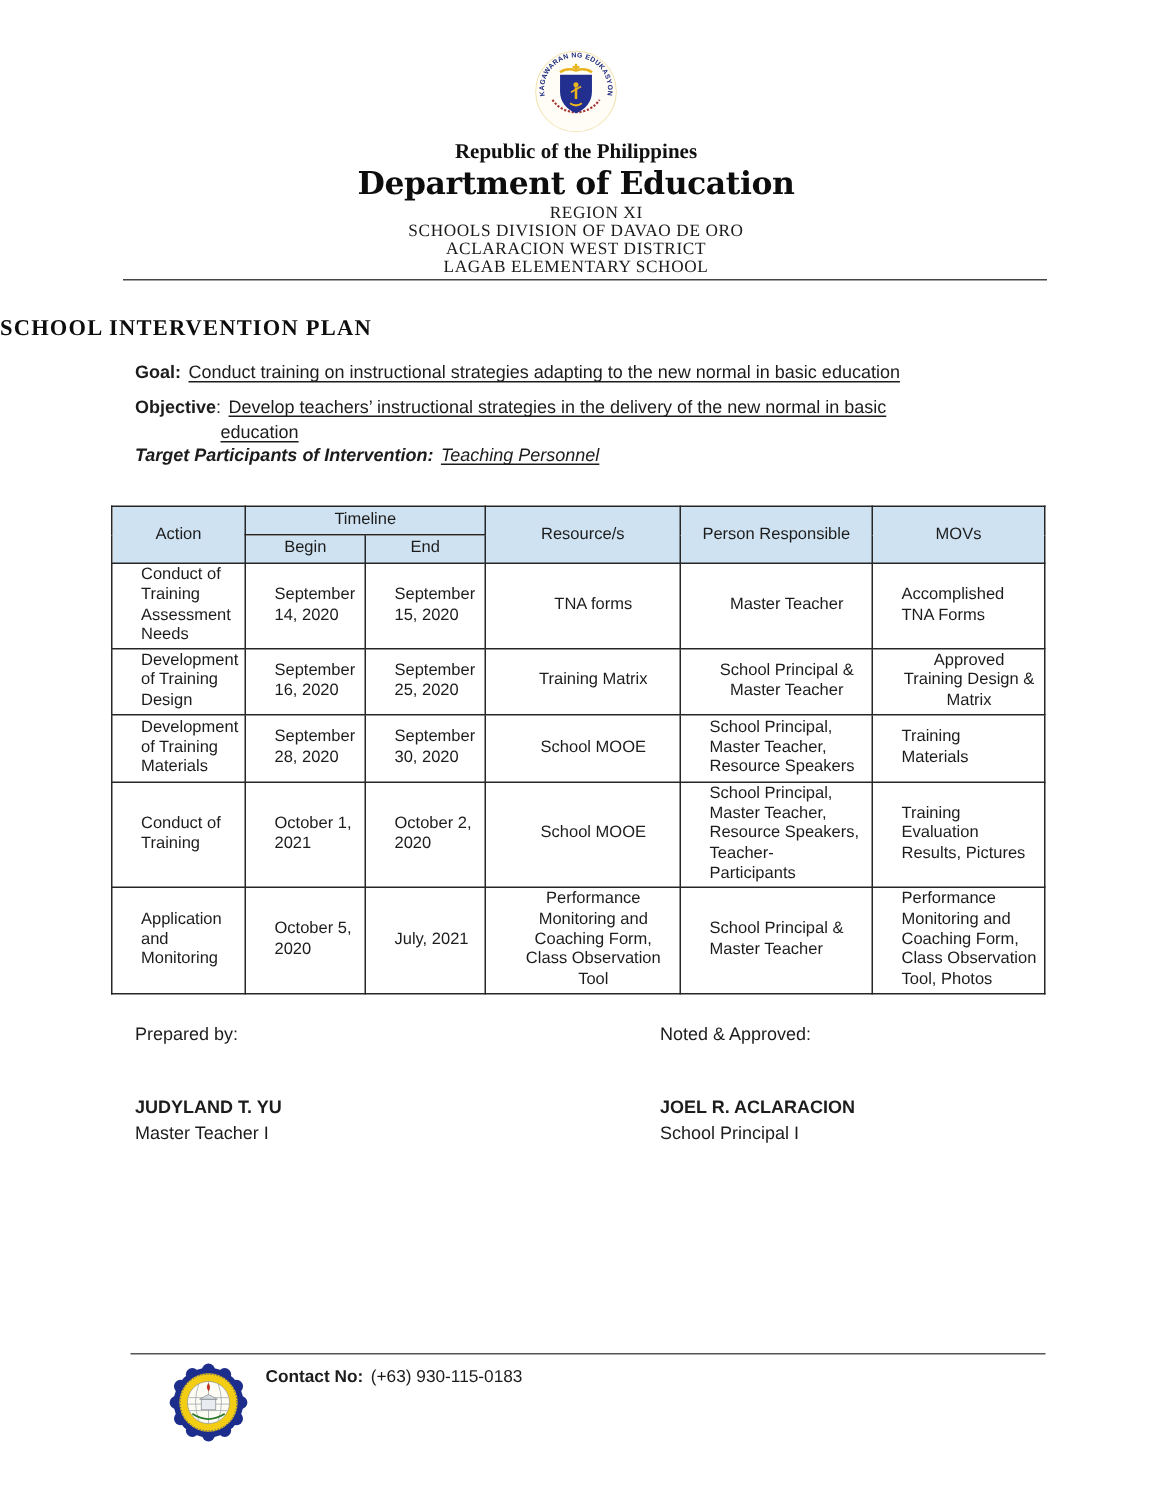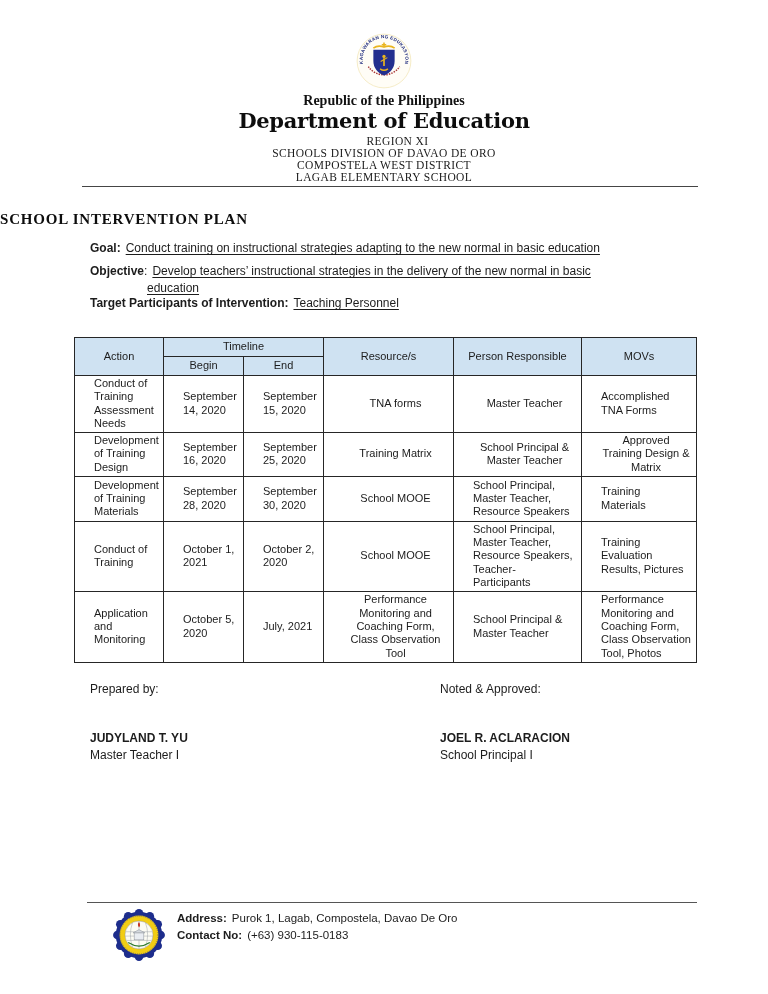--- a/index.html
+++ b/index.html
@@ -18,21 +18,21 @@
   .header-rule{top:186px;left:82px;width:616px;}
   
   .title{
     position:absolute;top:211px;left:0;right:0;
     font-family:"Liberation Serif",serif;font-weight:bold;font-size:15px;letter-spacing:0.8px;color:#0d0d0d;
   }
   .meta{position:absolute;left:90px;font-size:12px;color:#1c1c1c;white-space:nowrap;}
   .goal-line{top:241px;}
   .obj-line1{top:264px;}
   .obj-line2{top:281px;left:147px;}
-  .target-line{top:296px;}
+  .target-line{top:296px;font-style:italic;}
   .b{font-weight:bold;}
   .lbl{margin-right:5px;}
   .sep{margin-right:5px;}
   .u{text-decoration:underline;text-underline-offset:2px;}
   
   .plan-table{
     position:absolute;left:74px;top:337px;border-collapse:collapse;table-layout:fixed;width:622px;
     font-size:11px;line-height:1.22;color:#1c1c1c;
   }
   .plan-table th,.plan-table td{border:1px solid #262626;padding:1px 5px;vertical-align:middle;overflow:hidden;}
@@ -76,21 +76,21 @@
       <path d="M31,30 h38 v20 c0,13 -8,21 -19,26 c-11,-5 -19,-13 -19,-26 z" fill="#232f8e"></path>
       <circle cx="50" cy="42" r="3" fill="#e9b51f"></circle>
       <path d="M50,45 v14" stroke="#e9b51f" stroke-width="3"></path>
       <path d="M44,51 l12,-7" stroke="#e9b51f" stroke-width="2"></path>
       <path d="M43,64 q7,5 14,0" stroke="#e9b51f" stroke-width="2.5" fill="none"></path>
     </svg>
     <div class="republic">Republic of the Philippines</div>
     <div class="department">Department of Education</div>
     <div class="hsub first">REGION XI</div>
     <div class="hsub">SCHOOLS DIVISION OF DAVAO DE ORO</div>
-    <div class="hsub">COMPOSTELA WEST DISTRICT</div>
+    <div class="hsub">ACLARACION WEST DISTRICT</div>
     <div class="hsub">LAGAB ELEMENTARY SCHOOL</div>
   </div>
   <div class="rule header-rule"></div>
 
   <div class="title">SCHOOL INTERVENTION PLAN</div>
 
   <div class="meta goal-line">
     <span class="b lbl">Goal:</span><span class="u">Conduct training on instructional strategies adapting to the new normal in basic education</span>
   </div>
   <div class="meta obj-line1">
@@ -243,20 +243,17 @@
     <circle cx="50" cy="50" r="26" fill="#fcfcf4" stroke="#8a8a8a" stroke-width="0.8"></circle>
     <path d="M26,44 h48 M24,52 h52 M27,60 h46" stroke="#9aa0a6" stroke-width="0.9" fill="none"></path>
     <path d="M38,27 q-8,23 0,45 M62,27 q8,23 0,45 M50,24 v52" stroke="#9aa0a6" stroke-width="0.9" fill="none"></path>
     <rect x="41" y="46" width="18" height="13" fill="#e9edf2" stroke="#7c828a" stroke-width="0.8"></rect>
     <path d="M39,46 l11,-6 l11,6 z" fill="#d4d9df" stroke="#7c828a" stroke-width="0.8"></path>
     <path d="M50,26 q4,6 0,10 q-4,-5 0,-10" fill="#c23222"></path>
     <path d="M30,64 q20,13 40,0" stroke="#2c7a2c" stroke-width="2.2" fill="none"></path>
   </svg>
   <div class="footer-text">
     <div>
-      <span class="b lbl">Address:</span><span>Purok 1, Lagab, Compostela, Davao De Oro</span>
-    </div>
-    <div>
       <span class="b lbl">Contact No:</span><span>(+63) 930-115-0183</span>
     </div>
   </div>
 
 </div>
 
 </body></html>

